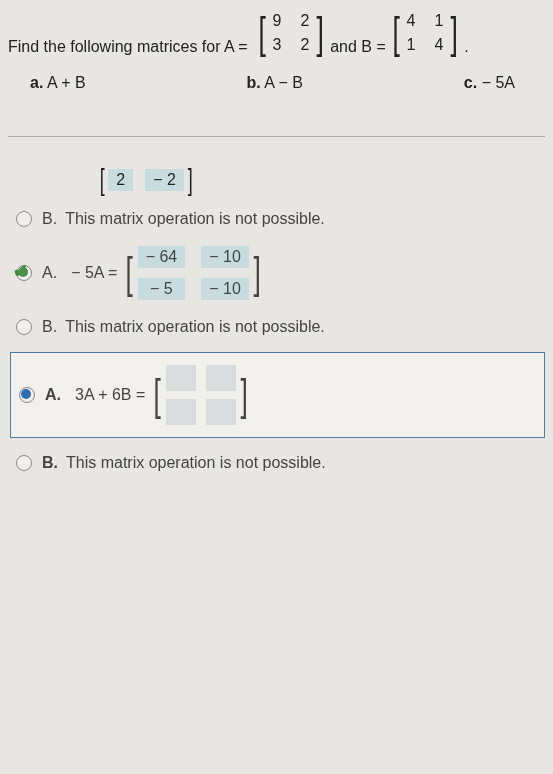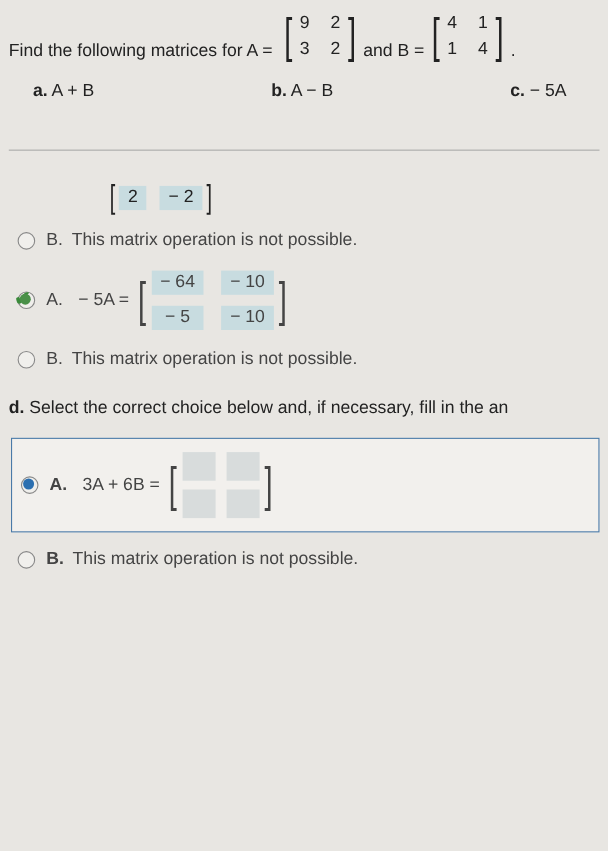--- a/index.html
+++ b/index.html
@@ -205,23 +205,20 @@
         <span class="bracket">]</span>
       </span>
     </span>
   </div>
 
   <div class="option-row">
     <span class="radio"></span>
     <span class="opt-label"><span class="opt-letter">B.</span><span>This matrix operation is not possible.</span></span>
   </div>
 
-  <div class="section-head">
-    <span class="bold">d.</span> <span>Select the correct choice below and, if necessary, fill in the an</span>
-  </div>
 
   <div class="answer-box">
     <div class="option-row" style="margin:0;">
       <span class="radio selected-blue"></span>
       <span class="opt-label eqcontent">
         <span class="opt-letter bold">A.</span>
         <span>3A + 6B =</span>
         <span class="matrix">
           <span class="bracket">[</span>
           <span class="mgrid" style="gap:8px 10px;">

